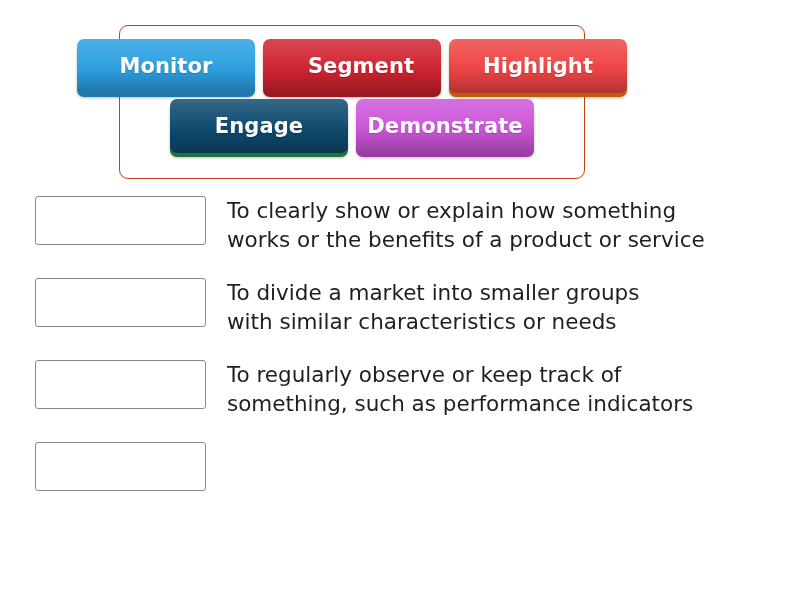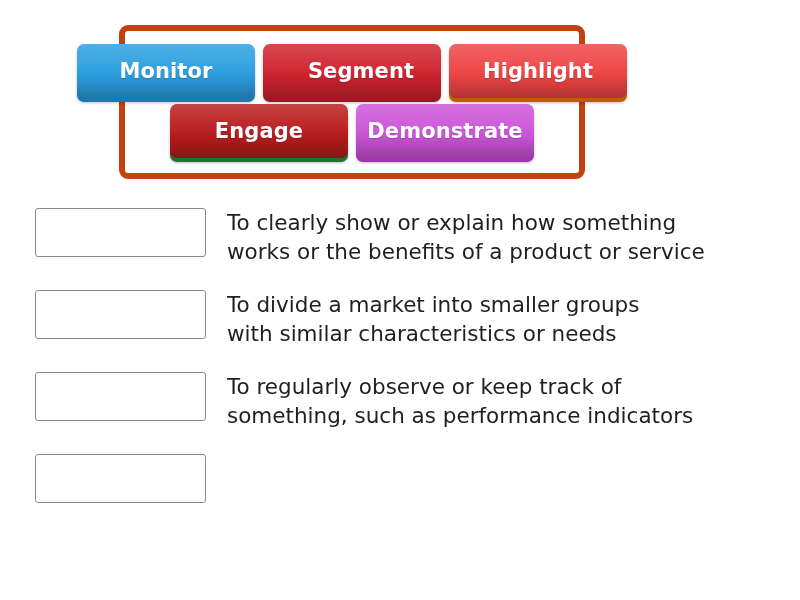--- a/index.html
+++ b/index.html
@@ -16,21 +16,21 @@
   }
 
   
   #tile-bank {
     position: absolute;
     left: 119px;
     top: 25px;
     width: 466px;
     height: 154px;
     box-sizing: border-box;
-    border: 6px solid #c2410c;
+    border: 1px solid #c2410c;
     border-radius: 9px;
     background: #ffffff;
     display: flex;
     flex-direction: column;
     align-items: center;
     justify-content: flex-start;
     padding-top: 13px;
   }
   .tile-row {
     display: flex;
@@ -75,28 +75,28 @@
                 rgba(0,0,0,0.04) 62%,
                 rgba(0,0,0,0.26) 100%);
     pointer-events: none;
     z-index: 1;
   }
 
   .tile-monitor     { background: #2b9fe0; box-shadow: 0 4px 0 0 #1c7ab0, 0 5px 3px rgba(0,0,0,0.25); width: 178px; }
   .tile-segment     { background: #d0232f; box-shadow: 0 4px 0 0 #9c1822, 0 5px 3px rgba(0,0,0,0.25); width: 178px; padding-left: 32px; }
   .tile-highlight   { background: #ef4444; box-shadow: 0 4px 0 0 #c05c08, 0 5px 3px rgba(0,0,0,0.25); width: 178px; }
   .tile-engage      { background: #269b४c; width: 178px; }
-  .tile-engage      { background: #b91c1c; box-shadow: 0 4px 0 0 #1d7338, 0 5px 3px rgba(0,0,0,0.25); width: 178px; }
+  .tile-engage      { background: #0c4a6e; box-shadow: 0 4px 0 0 #1d7338, 0 5px 3px rgba(0,0,0,0.25); width: 178px; }
   .tile-demonstrate { background: #cc55d9; box-shadow: 0 4px 0 0 #a136ad, 0 5px 3px rgba(0,0,0,0.25); width: 178px; }
 
   
   #answer-list {
     position: absolute;
     left: 35px;
-    top: 208px;
+    top: 196px;
     width: 740px;
   }
   .answer-row {
     display: flex;
     align-items: flex-start;
     margin-bottom: 24px;
   }
   .answer-row:last-child { margin-bottom: 0; }
 
   .drop-zone {

